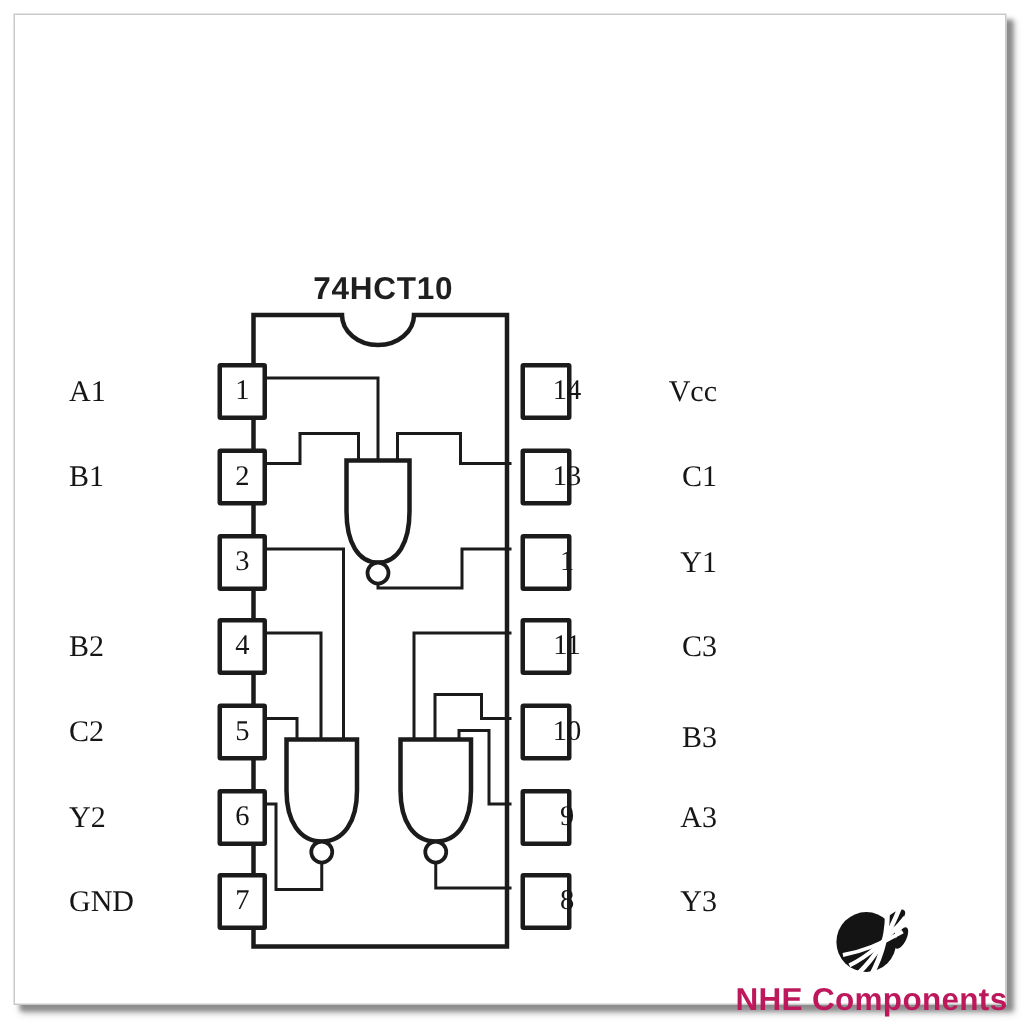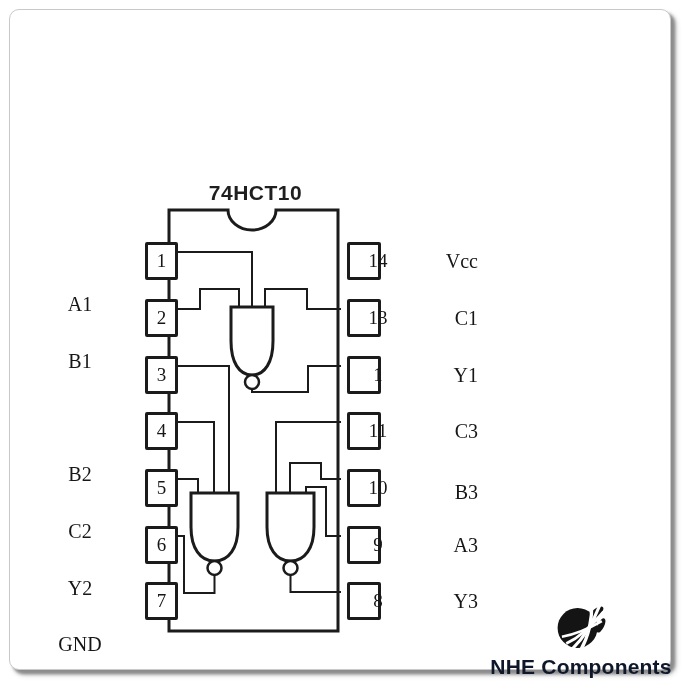--- a/index.html
+++ b/index.html
@@ -2,42 +2,42 @@
 <html><head>
 <meta charset="utf-8">
 <style>
   html,body{margin:0;padding:0;background:#ffffff;}
   #canvas{
     position:relative;width:681px;height:681px;overflow:hidden;
     background:#ffffff;font-family:"Liberation Serif", serif;
   }
   .card{
     position:absolute;left:9px;top:9px;width:660px;height:659px;
-    background:#ffffff;border:1px solid #c9c9c9;border-radius:10px;
+    background:#ffffff;border:1px solid #c9c9c9;border-radius:0;
     box-shadow:4px 4px 3px #8c8c8c, 5px 5px 5px rgba(120,120,120,.45);
   }
   .schem-svg{position:absolute;left:0;top:0;}
   .chip-title{
     position:absolute;left:178px;top:171px;width:135px;height:24px;
     font-family:"Liberation Sans", sans-serif;font-weight:bold;font-size:21px;
     color:#1f1f1f;text-align:center;letter-spacing:.5px;
   }
   .pin-box{
     position:absolute;width:33px;height:38px;box-sizing:border-box;
     border:3px solid #1b1b1b;background:#ffffff;border-radius:2px;
     display:flex;align-items:center;justify-content:center;
     font-size:19px;color:#161616;
   }
   .pin-box.left{left:135px;}
   .pin-box.right{left:337px;padding-left:28px;}
   .pin-label{
     position:absolute;width:92px;height:24px;line-height:24px;
     font-size:20px;color:#161616;
   }
-  .pin-label.left{left:24px;text-align:center;margin-top:43px;}
+  .pin-label.left{left:36px;text-align:left;}
   .pin-label.right{left:376px;text-align:right;}
   .logo{
     position:absolute;left:488px;top:592px;width:166px;height:78px;
     display:flex;flex-direction:column;align-items:center;
   }
   .logo-text{
     margin-top:1px;font-family:"Liberation Sans", sans-serif;font-weight:bold;
     font-size:21px;letter-spacing:.2px;white-space:nowrap;
   }
 </style>
@@ -141,17 +141,17 @@
           <ellipse cx="47" cy="13" rx="11" ry="4.6" transform="rotate(-40 47 13)"></ellipse>
           <ellipse cx="53" cy="27" rx="9" ry="3.8" transform="rotate(-64 53 27)"></ellipse>
         </g>
         <g stroke="#ffffff" fill="none">
           <path d="M8,40 Q30,36 54,22" stroke-width="3"></path>
           <path d="M13,48 Q34,38 56,11" stroke-width="3.2"></path>
           <path d="M20,54 Q39,36 52,3" stroke-width="3.5"></path>
           <path d="M29,57 Q44,30 42,1" stroke-width="3.8"></path>
         </g>
       </svg>
-      <div class="logo-text" style="color: #0f172a;">NHE Components</div>
+      <div class="logo-text" style="color: #be185d;">NHE Components</div>
     </div>
 
   </div>
 </div>
 
 </body></html>

